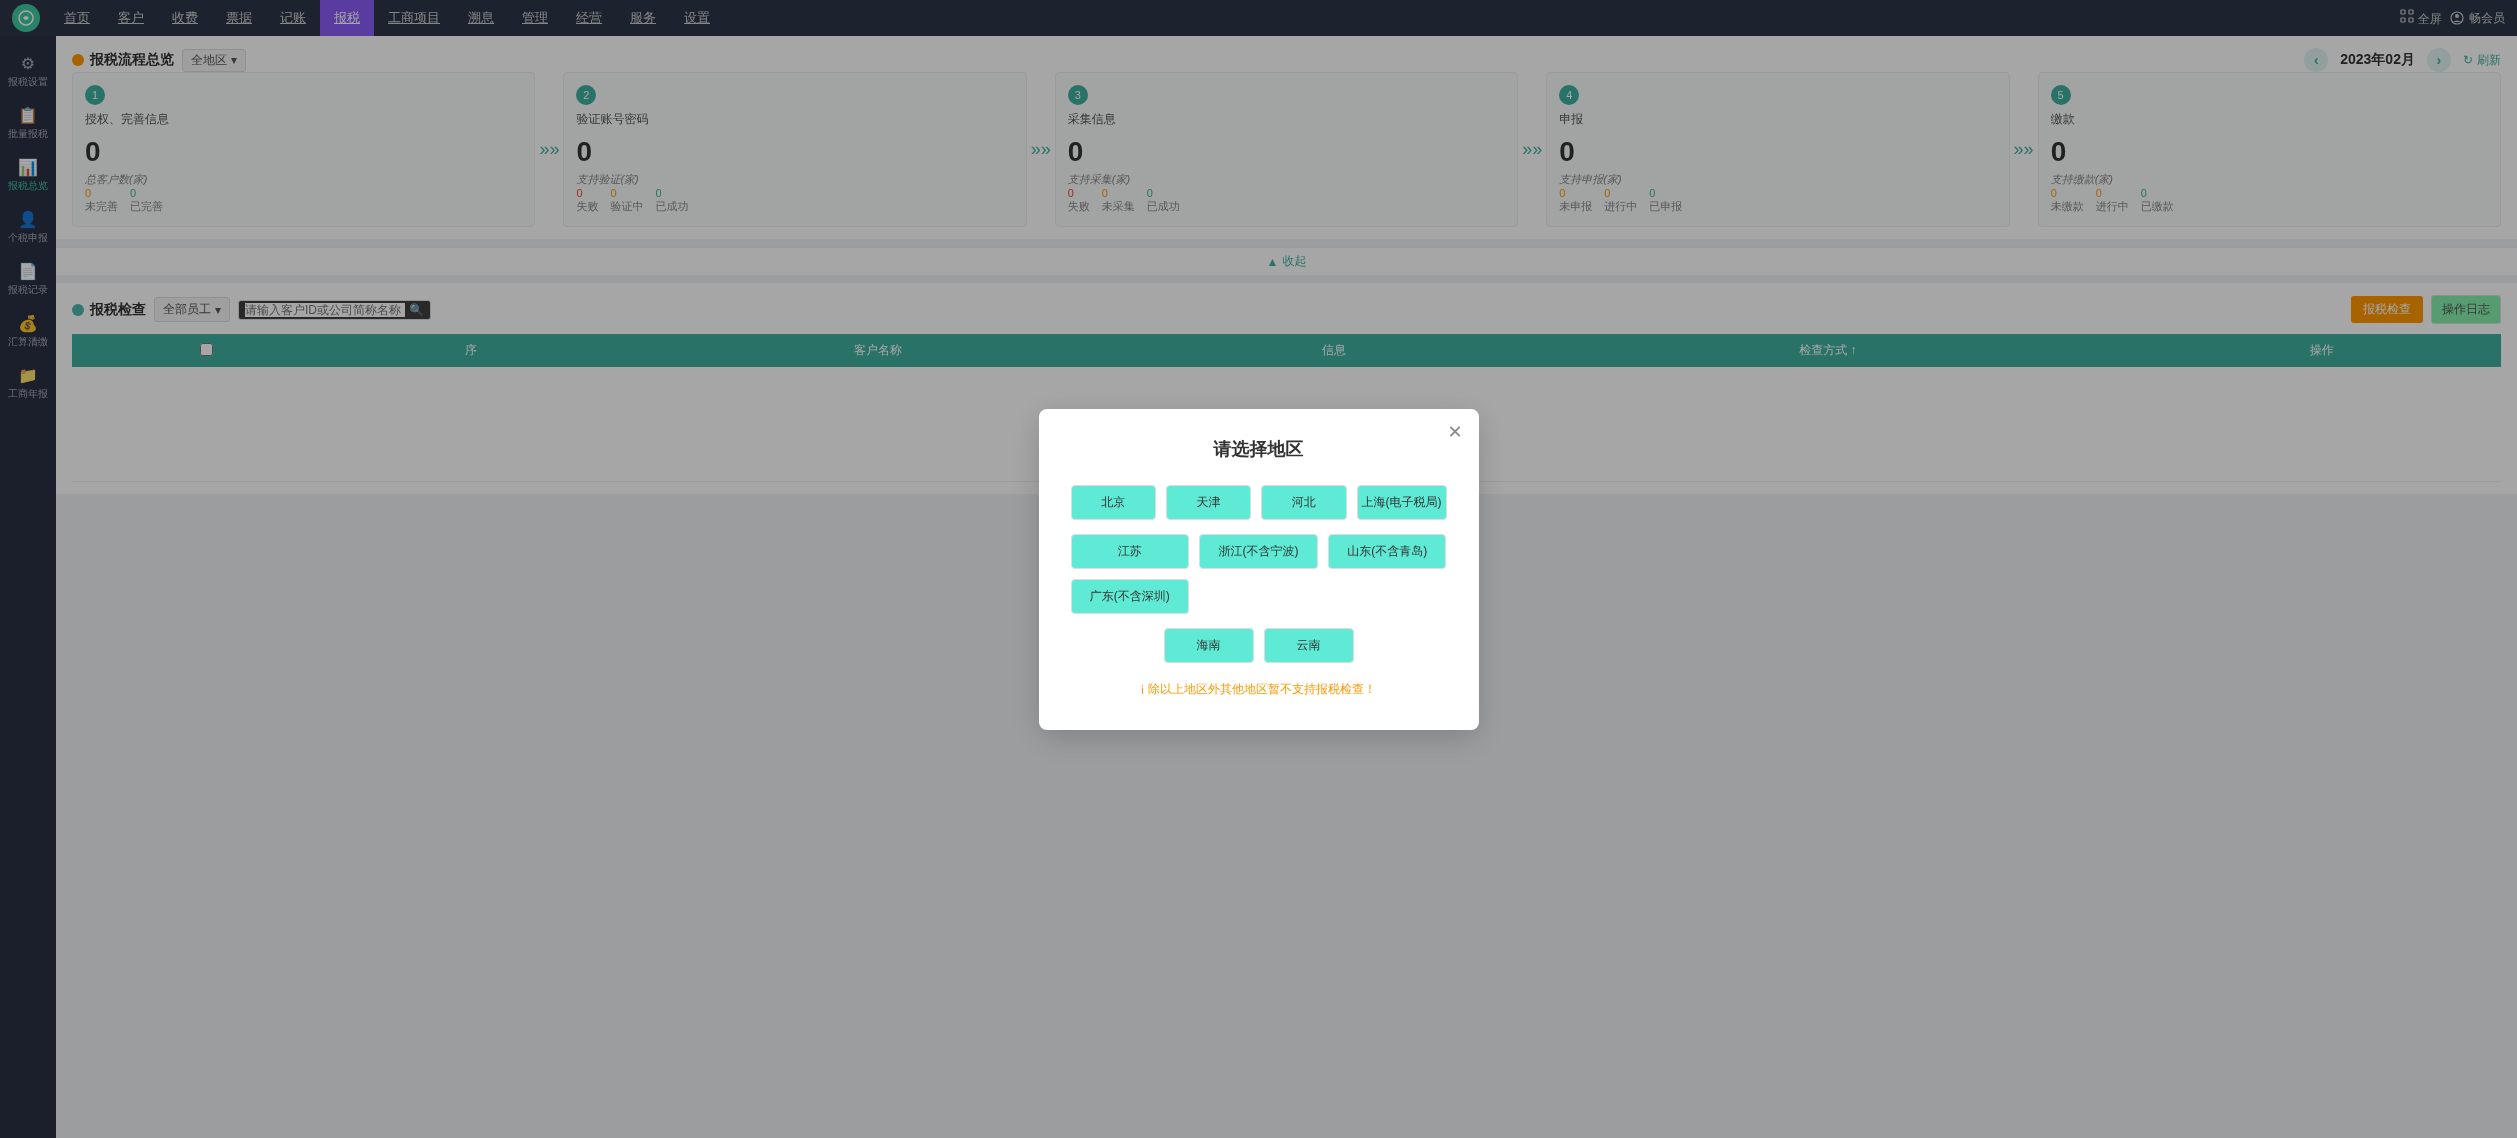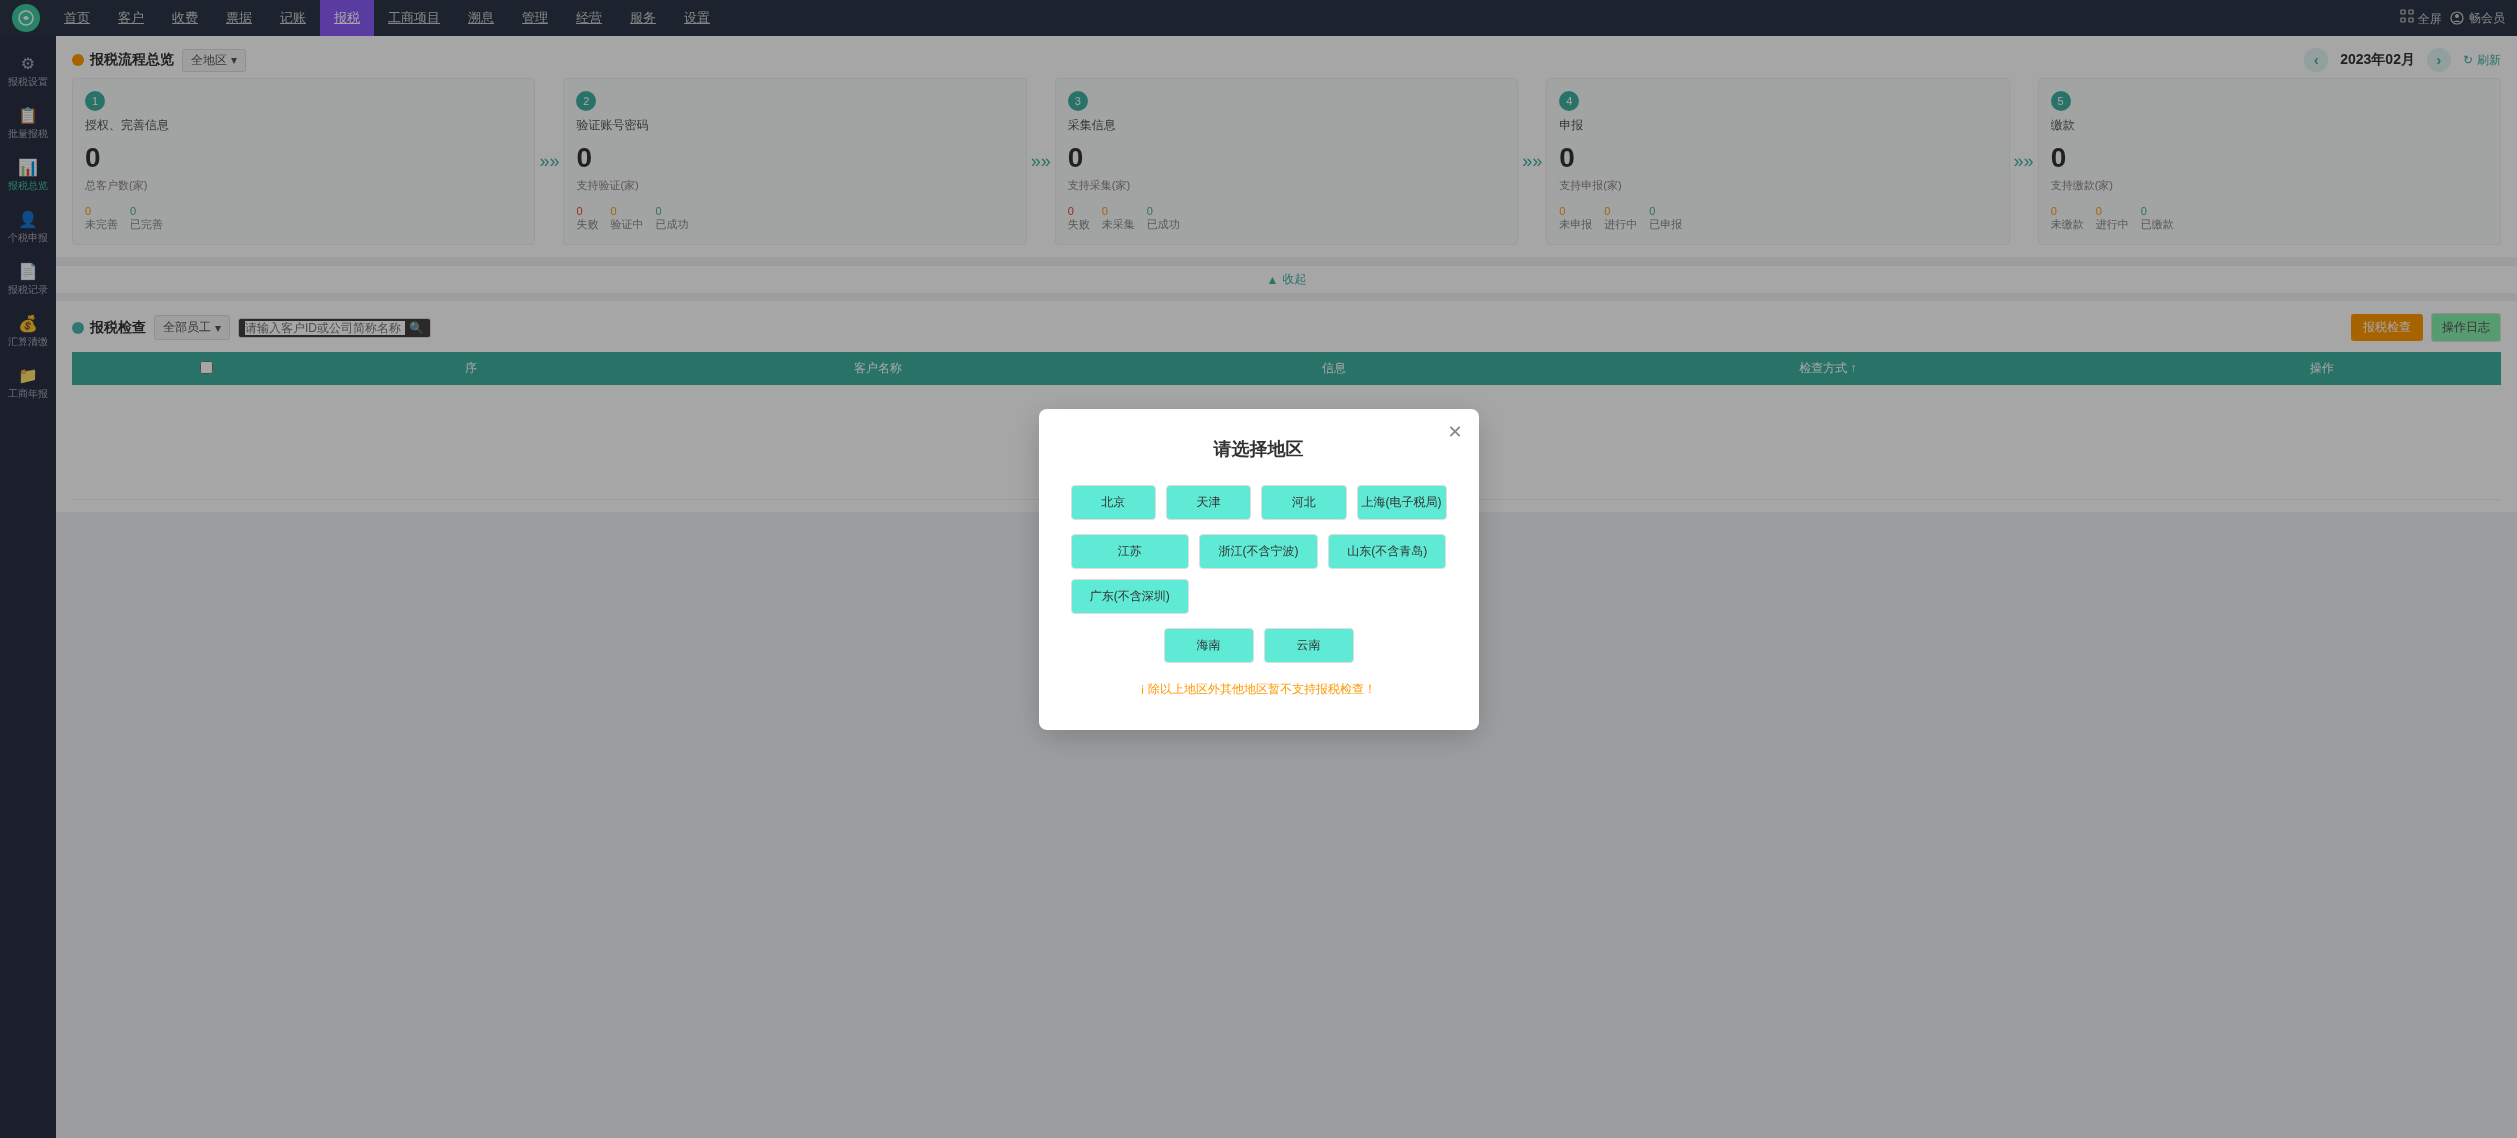--- a/index.html
+++ b/index.html
@@ -174,21 +174,22 @@
     }
     .flow-step-count {
       font-size: 28px;
       font-weight: bold;
       color: #333;
       margin-bottom: 4px;
     }
     .flow-step-sub {
       font-size: 11px;
       color: #888;
-      margin-bottom: 12px;
+      margin-bottom: 0;
+      font-style: italic;
     }
     .flow-step-stats {
       display: flex;
       gap: 12px;
     }
     .stat-item { font-size: 11px; }
     .stat-label { color: #888; }
     .stat-val { color: #f44336; }
 
     .flow-arrow {
@@ -476,21 +477,21 @@
       </div>
       <div class="sidebar-item">
         <div class="sidebar-icon">📁</div>
     <div class="sidebar-label">工商年报</div>
       </div>
     </div>
 
   <div class="content">
 
     <div class="flow-section">
-      <div style="display:flex; align-items:center; justify-content:space-between; margin-bottom:6px;">
+      <div style="display:flex; align-items:center; justify-content:space-between; margin-bottom:0;">
         <div style="display:flex; align-items:center; gap:8px;">
           <div class="section-title">
             <span class="orange-dot"></span>
             <span>报税流程总览</span>
           </div>
           <div class="region-selector">
             <span>全地区</span>
             <span>▾</span>
           </div>
         </div>

